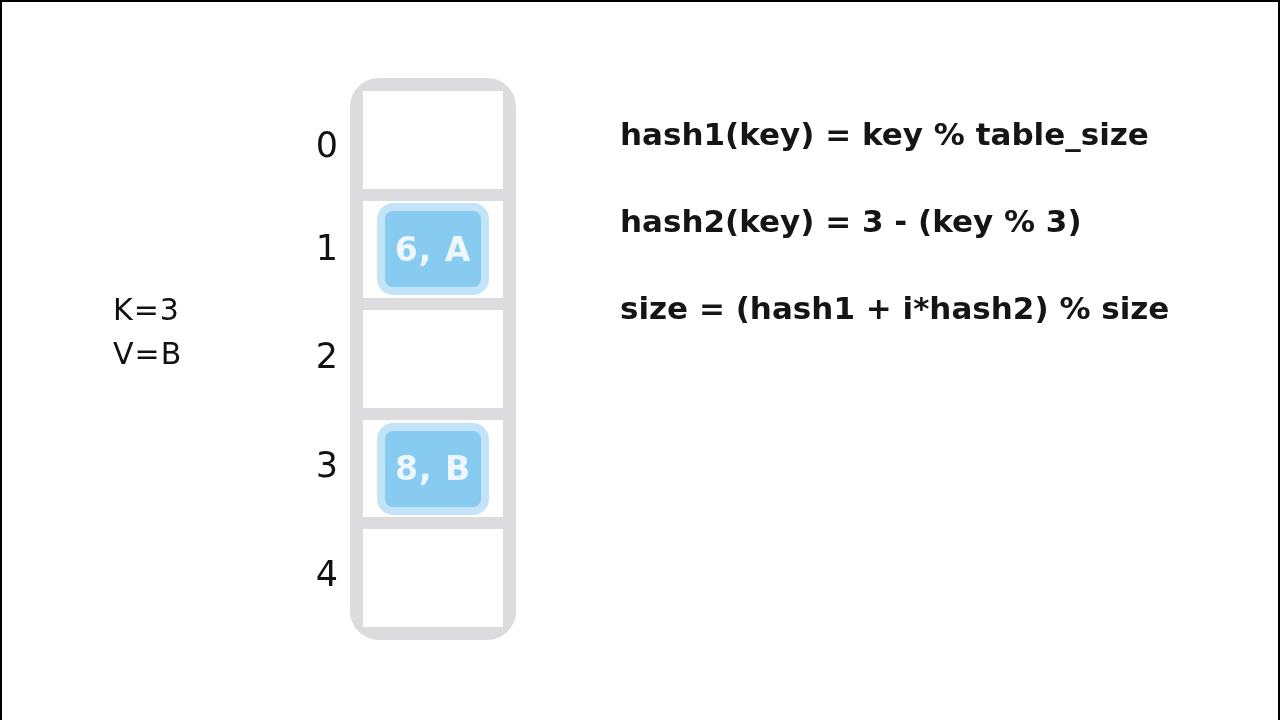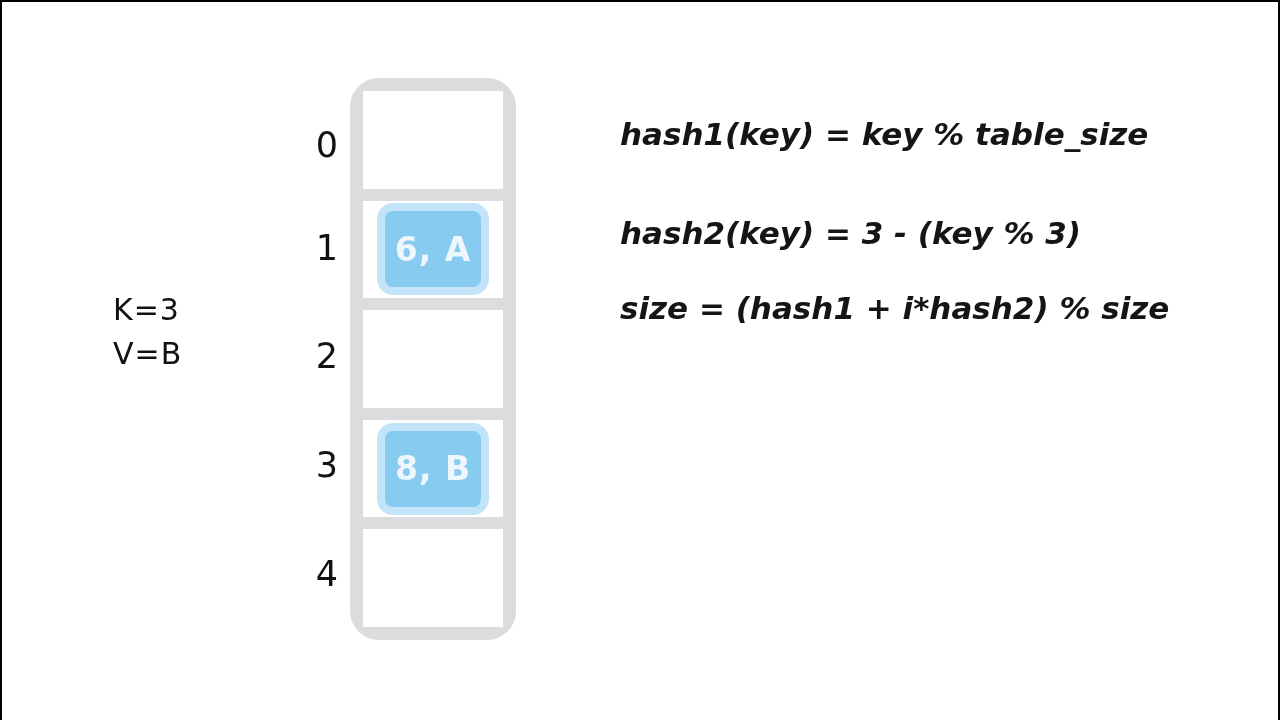--- a/index.html
+++ b/index.html
@@ -92,24 +92,23 @@
     letter-spacing: 1px;
   }
   
   .formula {
     position: absolute;
     left: 620px;
     font-size: 31px;
     font-weight: bold;
     color: #151515;
     white-space: nowrap;
-    font-style: italic;
   }
   .formula-1 { top: 116px; }
-  .formula-2 { top: 203px; margin-top: 12px; }
+  .formula-2 { top: 203px; }
   .formula-3 { top: 290px; }
 </style>
 </head>
 <body>
 
 <div class="stage">
   <div class="frame-border"></div>
 
   <div class="kv">
     <div>K=3</div>

